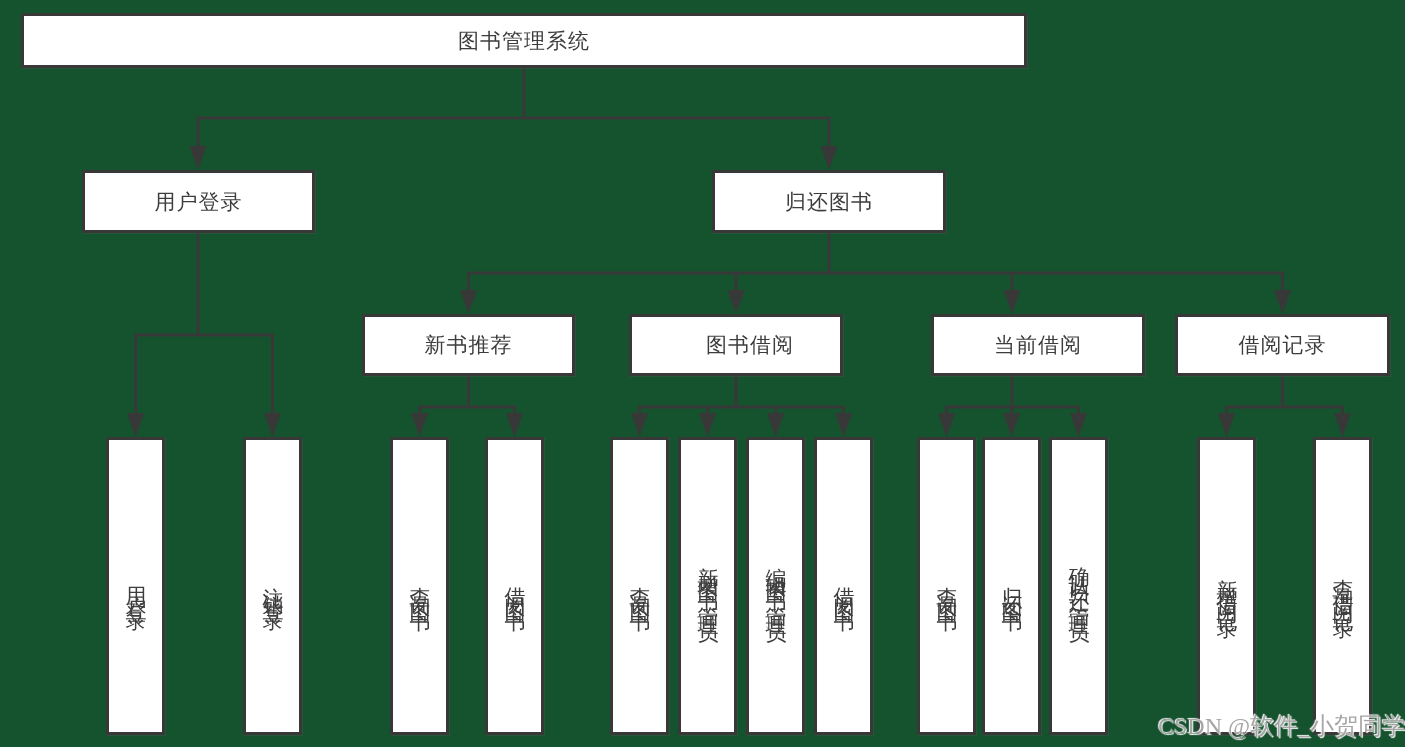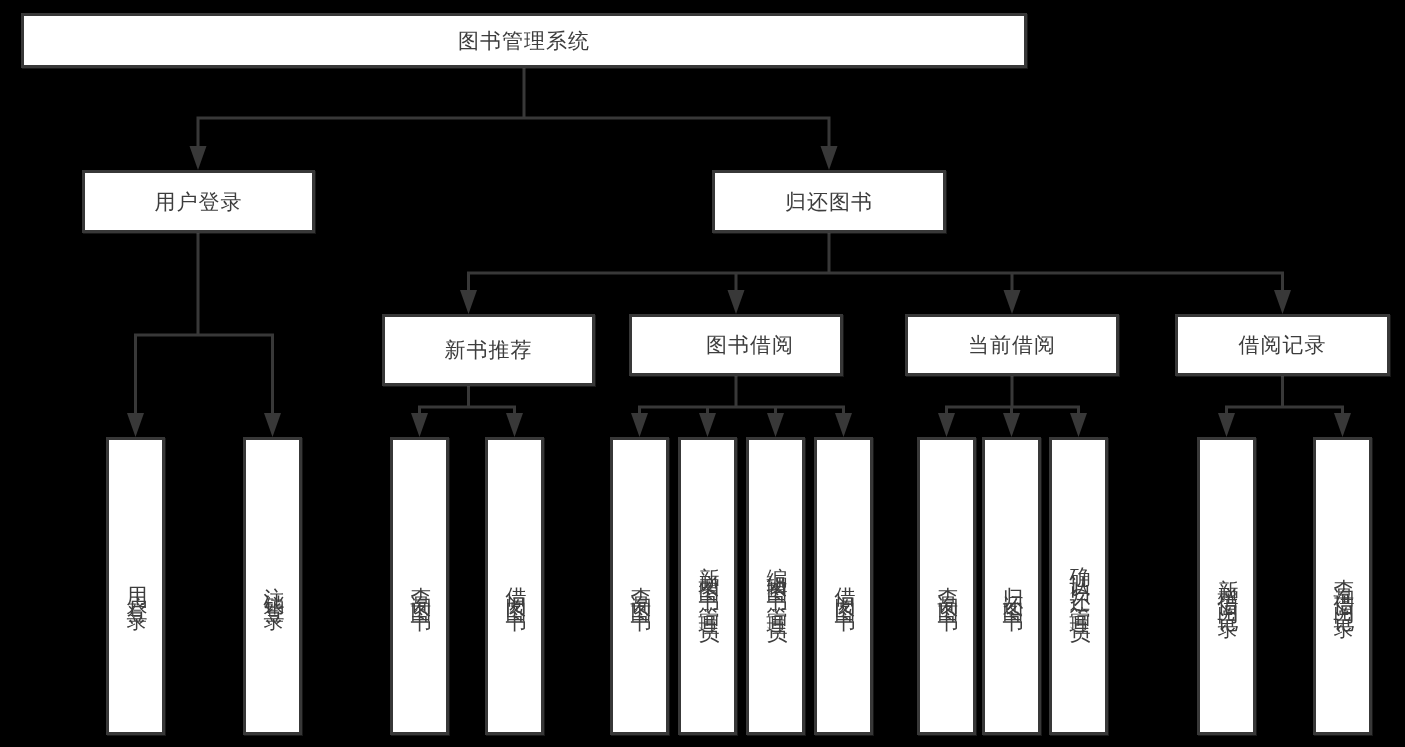--- a/index.html
+++ b/index.html
@@ -1,21 +1,21 @@
 <!DOCTYPE html>
 <html><head>
 <meta charset="utf-8">
 <style>
   html, body { margin: 0; padding: 0; background: #ffffff; }
   #canvas {
     position: relative;
     width: 1405px;
     height: 747px;
-    background: #000000;
-    font-family: Liberation Mono, monospace;
+    background: #14532d;
+    font-family: Liberation Serif, serif;
     overflow: hidden;
   }
   #connectors {
     position: absolute;
     left: 0; top: 0;
     width: 1405px; height: 747px;
   }
   .box {
     position: absolute;
     box-sizing: border-box;
@@ -35,23 +35,23 @@
     letter-spacing: 8px;
     white-space: nowrap;
     line-height: 1;
   }
   
   #n-root  { left: 21px;  top: 13px;  width: 1006px; height: 55px; }
   
   #n-login { left: 82px;  top: 170px; width: 233px; height: 63px; }
   #n-mgmt  { left: 712px; top: 170px; width: 234px; height: 63px; }
   
-  #n-newbook { left: 362px;  top: 314px; width: 213px; height: 72px; margin-left: 20px; }
+  #n-newbook { left: 362px;  top: 314px; width: 213px; height: 62px; }
   #n-borrow  { left: 629px;  top: 314px; width: 214px; height: 62px; padding-left: 28px; }
-  #n-current { left: 905px;  top: 314px; width: 214px; height: 62px; }
+  #n-current { left: 931px;  top: 314px; width: 214px; height: 62px; }
   #n-records { left: 1175px; top: 314px; width: 215px; height: 62px; }
   
   .vbox { top: 437px; width: 59px; height: 298px; }
   #l1  { left: 106px; }
   #l2  { left: 243px; }
   #l3  { left: 390px; }
   #l4  { left: 485px; }
   #l5  { left: 610px; }
   #l6  { left: 678px; }
   #l7  { left: 746px; }
@@ -178,14 +178,15 @@
   <div class="box vbox" id="l11">
     <span class="lbl">确认归还（管理员）</span>
   </div>
   <div class="box vbox" id="l12">
     <span class="lbl">新增借阅记录</span>
   </div>
   <div class="box vbox" id="l13">
     <span class="lbl">查询借阅记录</span>
   </div>
 
+  <div id="watermark">CSDN @软件_小贺同学</div>
 
 </div>
 
 </body></html>

